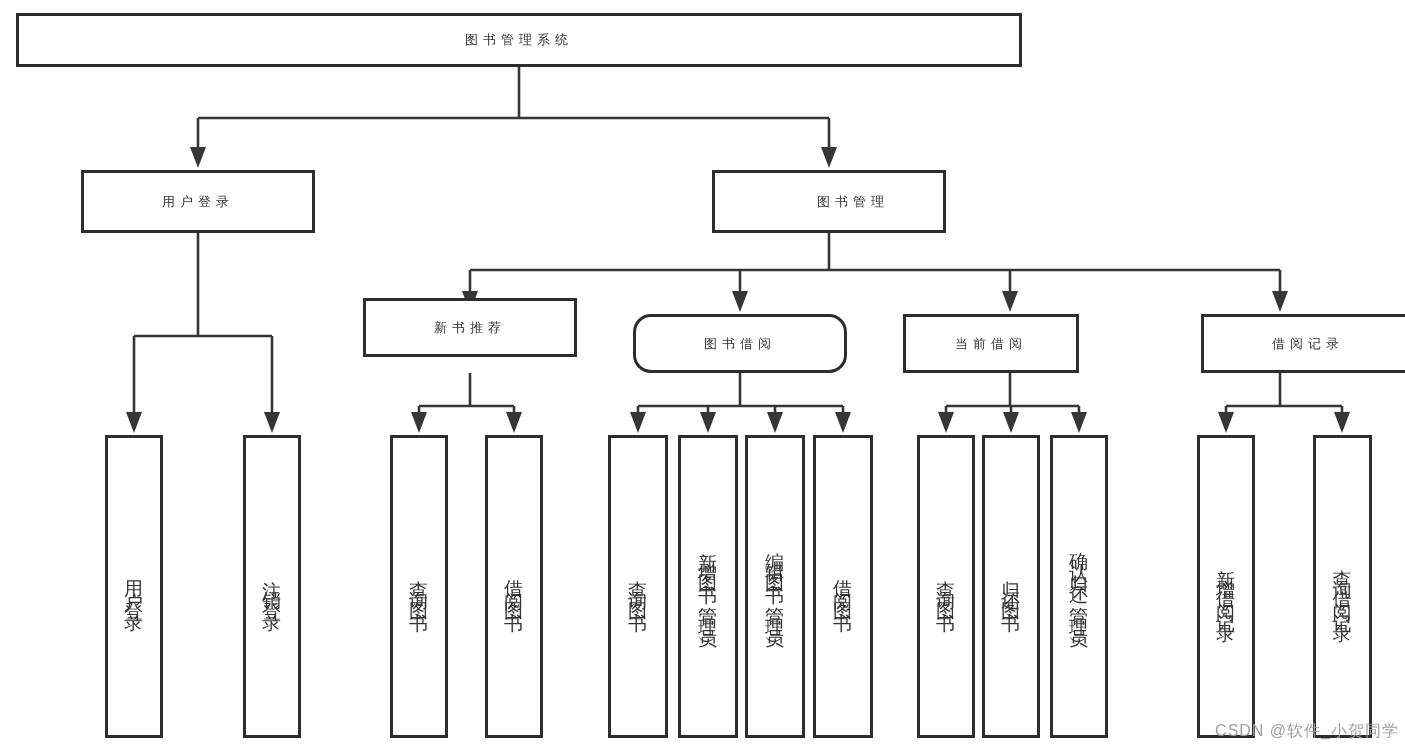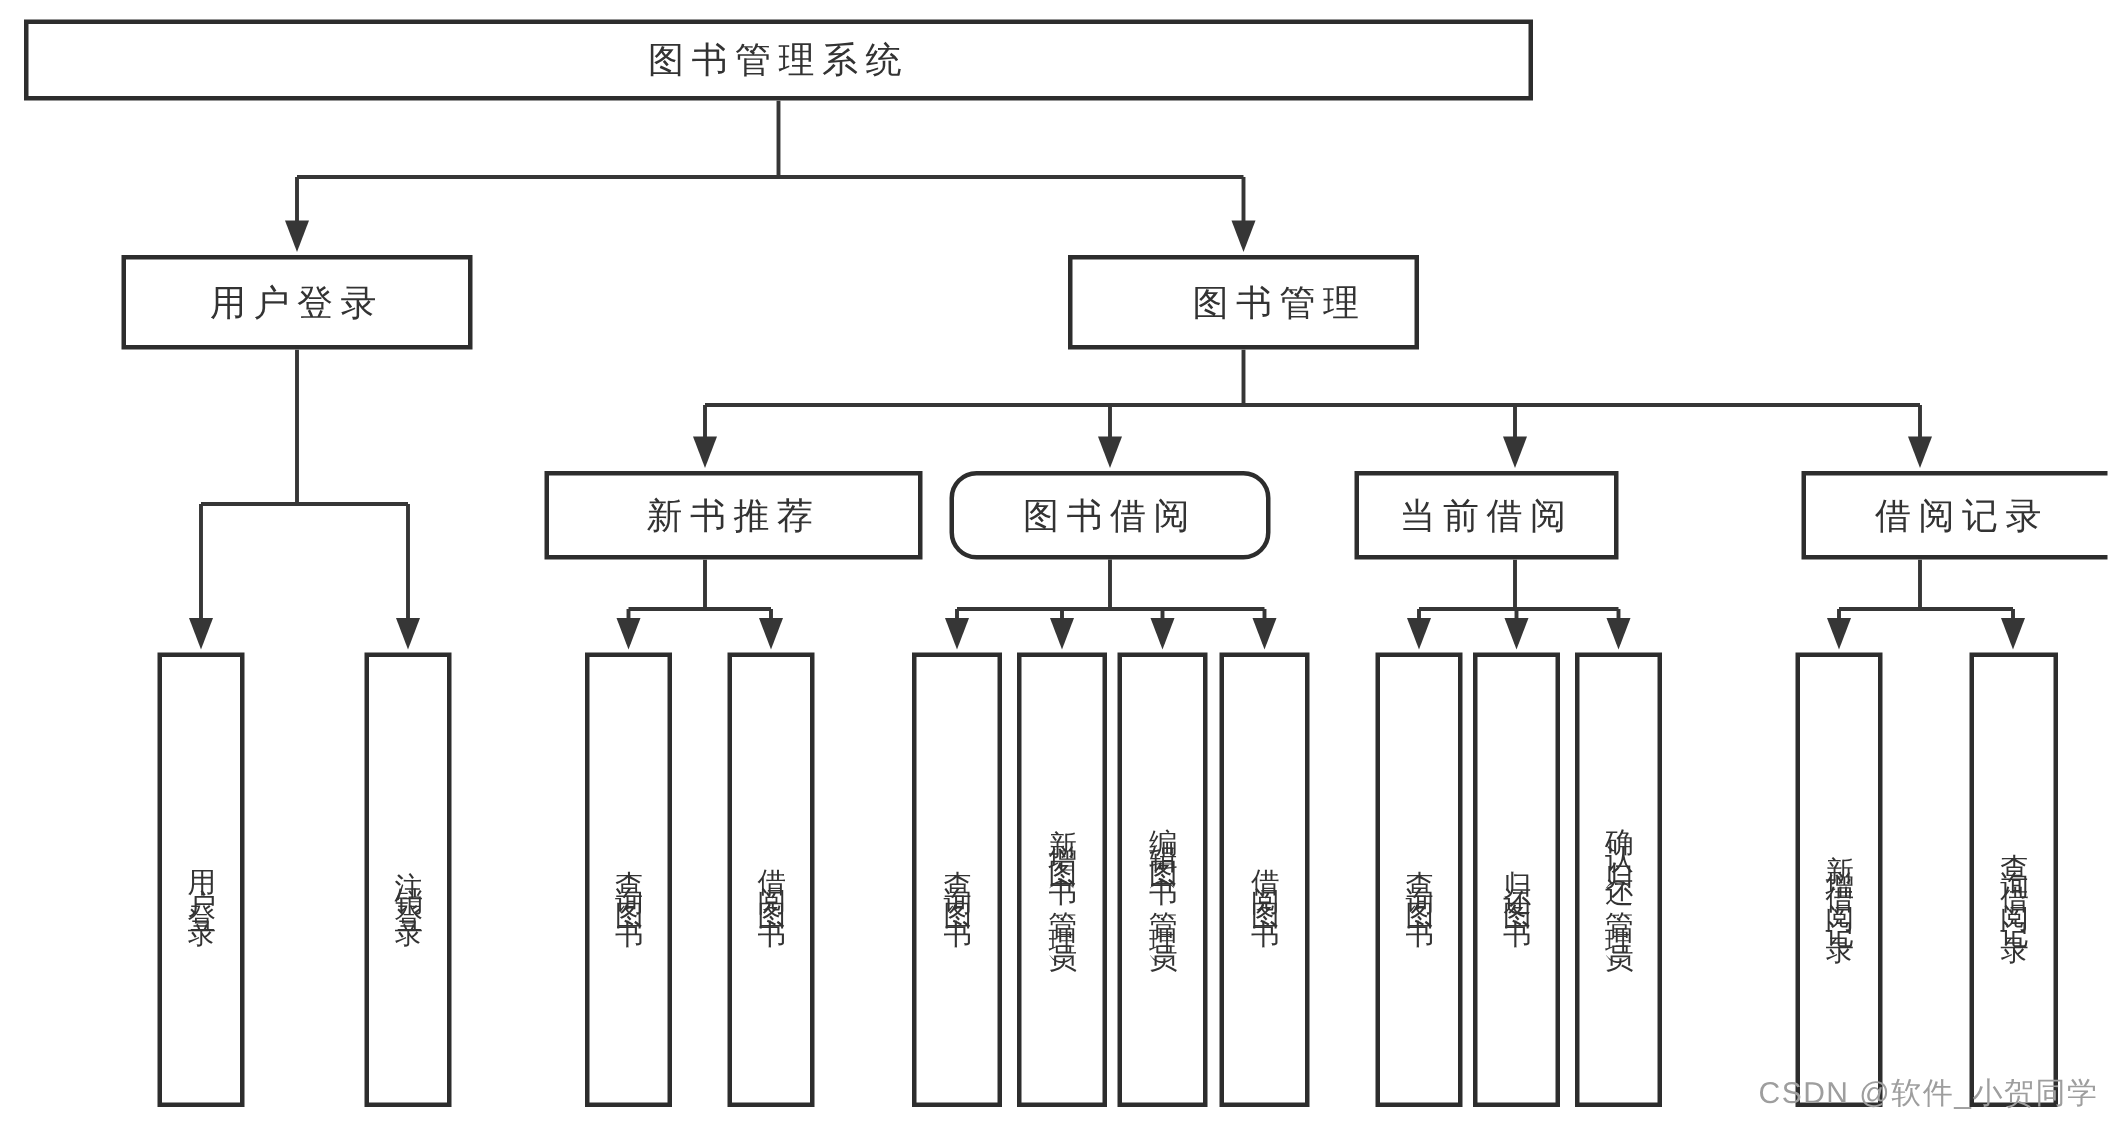--- a/index.html
+++ b/index.html
@@ -15,31 +15,31 @@
     font-family:"Liberation Sans","DejaVu Sans",sans-serif;
     width:1405px;height:747px;position:relative;overflow:hidden;
   }
   .canvas{position:absolute;inset:0;width:1405px;height:747px;}
   .wires{position:absolute;left:0;top:0;width:1405px;height:747px;display:block;}
   .wires path{stroke:var(--line);stroke-width:2.6;fill:none;}
   .wires polygon{fill:var(--line);stroke:none;}
   .node{
     position:absolute;background:var(--bg);border:3px solid var(--border);
     display:flex;align-items:center;justify-content:center;
-    color:var(--text);font-size:24px;letter-spacing:5px;
+    color:var(--text);font-size:13px;letter-spacing:5px;
     white-space:nowrap;z-index:2;
   }
   .leaf{
     writing-mode:vertical-rl;text-orientation:mixed;
     font-size:19px;letter-spacing:11px;line-height:1;
     top:435px;height:303px;white-space:normal;
   }
   .watermark{
     position:absolute;right:6px;bottom:5px;z-index:5;
-    color:var(--watermark);font-size:20px;letter-spacing:1px;
+    color:var(--watermark);font-size:16px;letter-spacing:1px;
   }
 </style>
 </head>
 <body>
 
 <div class="canvas">
 
   <svg class="wires" viewBox="0 0 1405 747" aria-hidden="true">
     <g>
       <path d="M519 67 V118 M198 118 H829 M198 118 V152 M829 118 V152"></path>
@@ -81,21 +81,21 @@
       <polygon points="1218,412 1234,412 1226,433"></polygon>
       <polygon points="1334,412 1350,412 1342,433"></polygon>
     </g>
   </svg>
 
   <div class="node" style="left:16px;top:13px;width:1006px;height:54px;">图书管理系统</div>
 
   <div class="node" style="left:81px;top:170px;width:234px;height:63px;">用户登录</div>
   <div class="node" style="left:712px;top:170px;width:234px;height:63px;padding-left:48px;">图书管理</div>
 
-  <div class="node" style="left:363px;top:314px;width:252px;height:59px;">新书推荐</div>
+  <div class="node" style="left:363px;top:298px;width:214px;height:59px;">新书推荐</div>
   <div class="node" style="left:633px;top:314px;width:214px;height:59px;border-radius:18px;">图书借阅</div>
   <div class="node" style="left:903px;top:314px;width:176px;height:59px;">当前借阅</div>
   <div class="node" style="left:1173px;top:314px;width:214px;height:59px;margin-left:28px;">借阅记录</div>
 
   <div class="node leaf" style="left:105px;width:58px;">用户登录</div>
   <div class="node leaf" style="left:243px;width:58px;">注销登录</div>
 
   <div class="node leaf" style="left:390px;width:58px;">查询图书</div>
   <div class="node leaf" style="left:485px;width:58px;">借阅图书</div>
 

